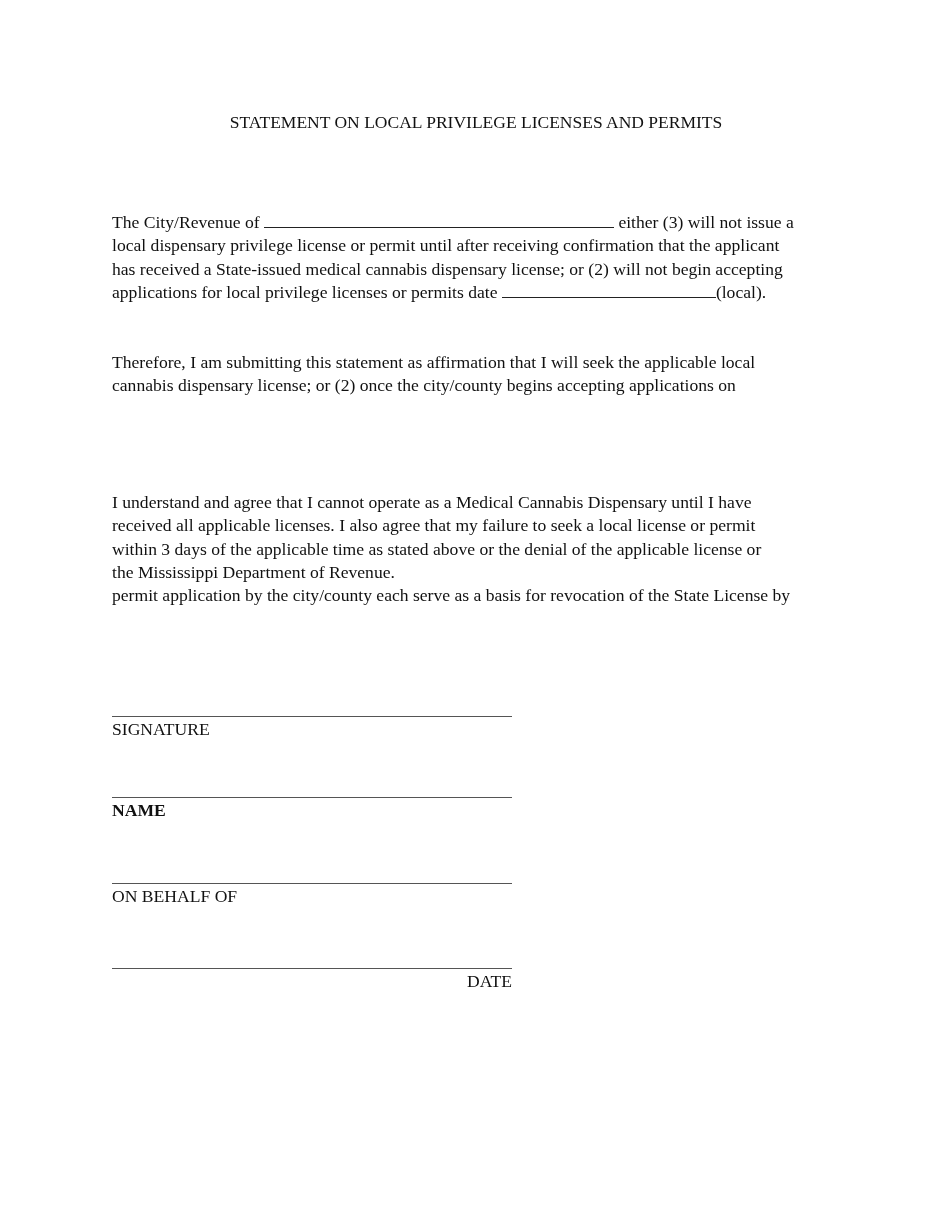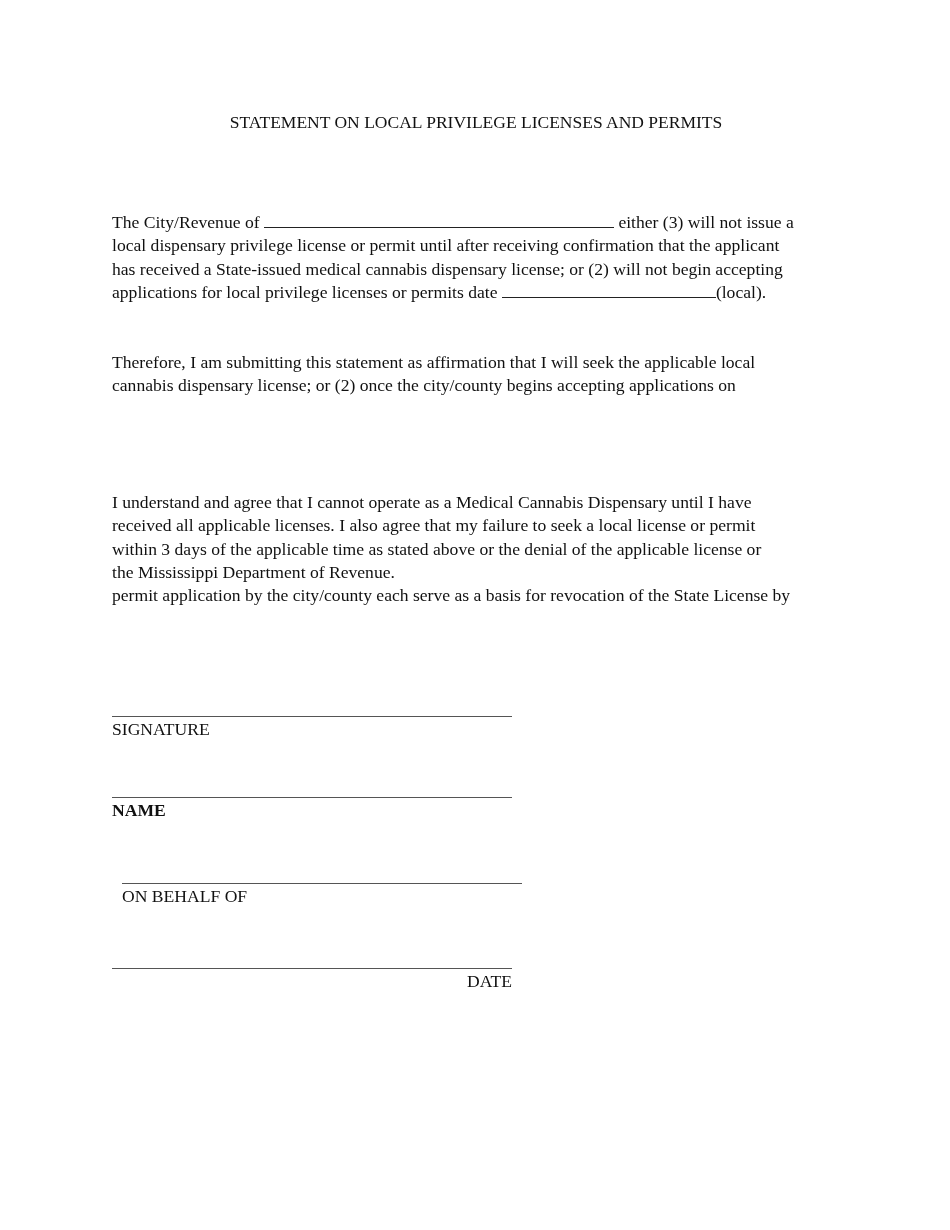--- a/index.html
+++ b/index.html
@@ -54,21 +54,21 @@
   <div class="sig-block" style="top:676px;margin-top:40px;">
     <div class="sig-line"></div>
     <div class="sig-label">SIGNATURE</div>
   </div>
 
   <div class="sig-block" style="top:797px;font-weight:bold;">
     <div class="sig-line"></div>
     <div class="sig-label">NAME</div>
   </div>
 
-  <div class="sig-block" style="top:883px;margin-left:10px;">
+  <div class="sig-block" style="top:883px;">
     <div class="sig-line"></div>
     <div class="sig-label">ON BEHALF OF</div>
   </div>
 
   <div class="sig-block" style="top:968px;text-align:right;">
     <div class="sig-line"></div>
     <div class="sig-label">DATE</div>
   </div>
 
 </div>

